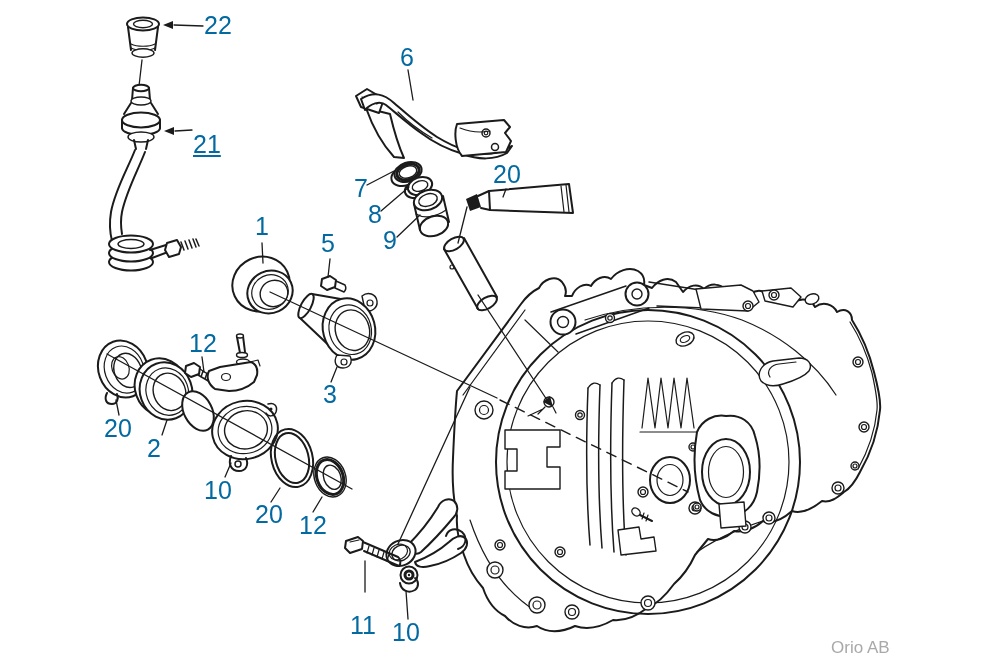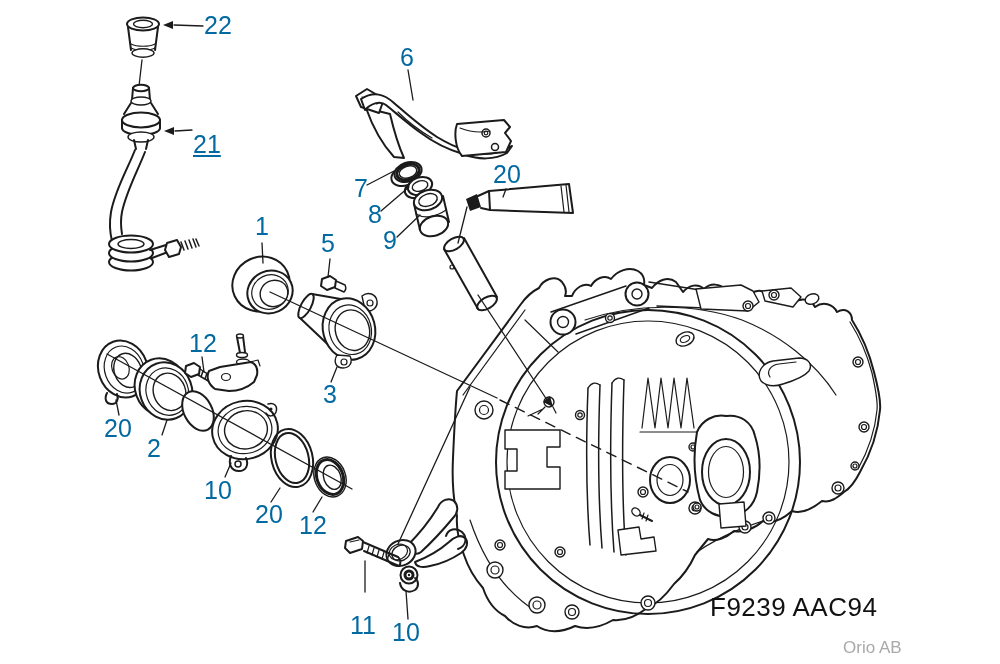--- a/index.html
+++ b/index.html
@@ -3,21 +3,21 @@
 <meta charset="utf-8">
 <style>
   html,body{margin:0;padding:0;background:#fff;}
   .stage{position:relative;width:1000px;height:664px;background:#ffffff;overflow:hidden;
          font-family:"Liberation Sans",sans-serif;}
   .stage svg{position:absolute;left:0;top:0;}
   .callout{position:absolute;font-size:25px;color:#0369a1;line-height:1;letter-spacing:0;
            user-select:none;white-space:nowrap;}
   .figure-code{position:absolute;left:710px;top:592px;font-size:26px;color:#111;
                letter-spacing:.5px;white-space:nowrap;}
-  .watermark{position:absolute;left:831px;top:638px;font-size:17px;color:#a9a9a9;white-space:nowrap;margin-left:12px;}
+  .watermark{position:absolute;left:831px;top:638px;font-size:17px;color:#a9a9a9;white-space:nowrap;}
   
   .s2{fill:none;stroke:#1b1b1b;stroke-width:2;stroke-linecap:round;stroke-linejoin:round;}
   .s3{fill:none;stroke:#1b1b1b;stroke-width:3;stroke-linecap:round;stroke-linejoin:round;}
   .s1{fill:none;stroke:#1b1b1b;stroke-width:1.2;stroke-linecap:round;stroke-linejoin:round;}
   .s14{fill:none;stroke:#1b1b1b;stroke-width:1.5;stroke-linecap:round;stroke-linejoin:round;}
   .w2{fill:#ffffff;stroke:#1b1b1b;stroke-width:2;stroke-linejoin:round;}
   .w1{fill:#ffffff;stroke:#1b1b1b;stroke-width:1.4;stroke-linejoin:round;}
   .wf{fill:#ffffff;stroke:none;}
   .ink{fill:#1b1b1b;stroke:none;}
   .ld{fill:none;stroke:#1b1b1b;stroke-width:1.3;stroke-linecap:round;}
@@ -401,15 +401,14 @@
       <div class="callout" style="left: 189px; top: 331px;">12</div>
       <div class="callout" style="left: 104px; top: 416px;">20</div>
       <div class="callout" style="left: 147px; top: 436px;">2</div>
       <div class="callout" style="left: 204px; top: 478px;">10</div>
       <div class="callout" style="left: 255px; top: 502px;">20</div>
       <div class="callout" style="left: 299px; top: 513px;">12</div>
       <div class="callout" style="left: 350px; top: 613px;">11</div>
       <div class="callout" style="left: 392px; top: 620px;">10</div>
     </div>
 
-  <div class="figure-code">F9239 AAC94</div>
   <div class="watermark">Orio AB</div>
 </div>
 
 </body></html>

